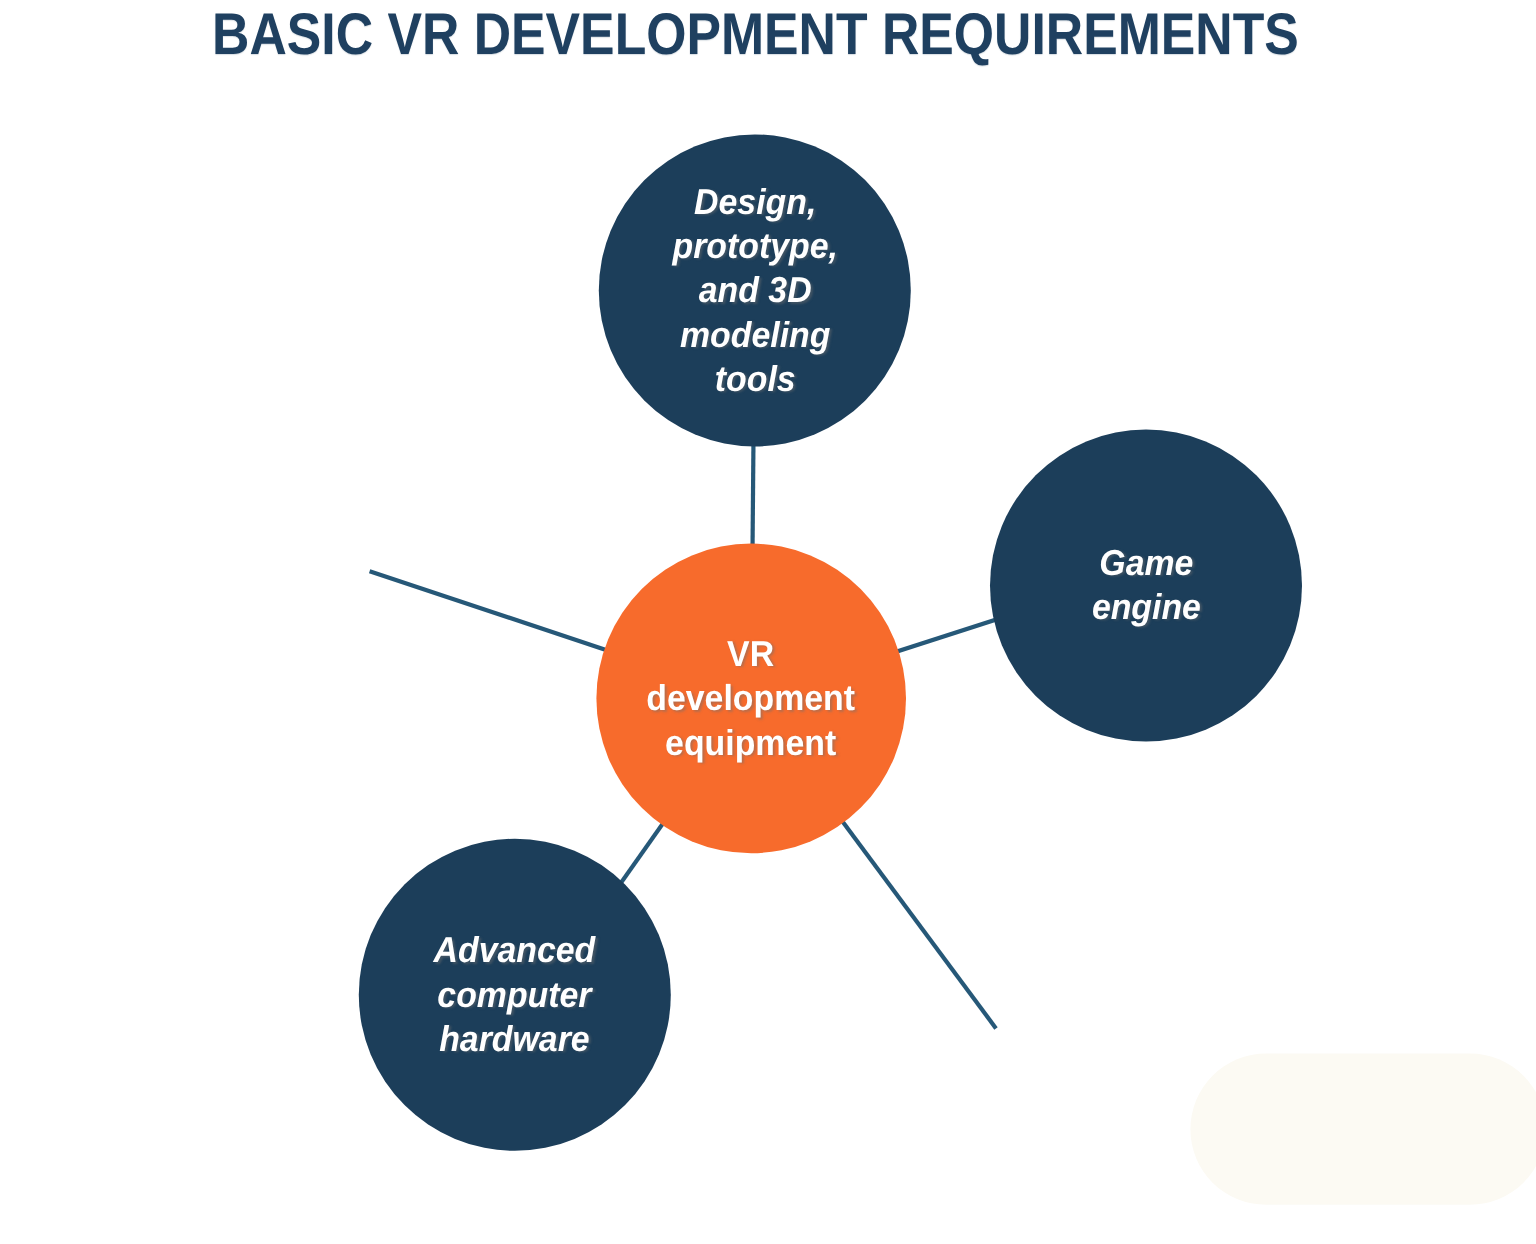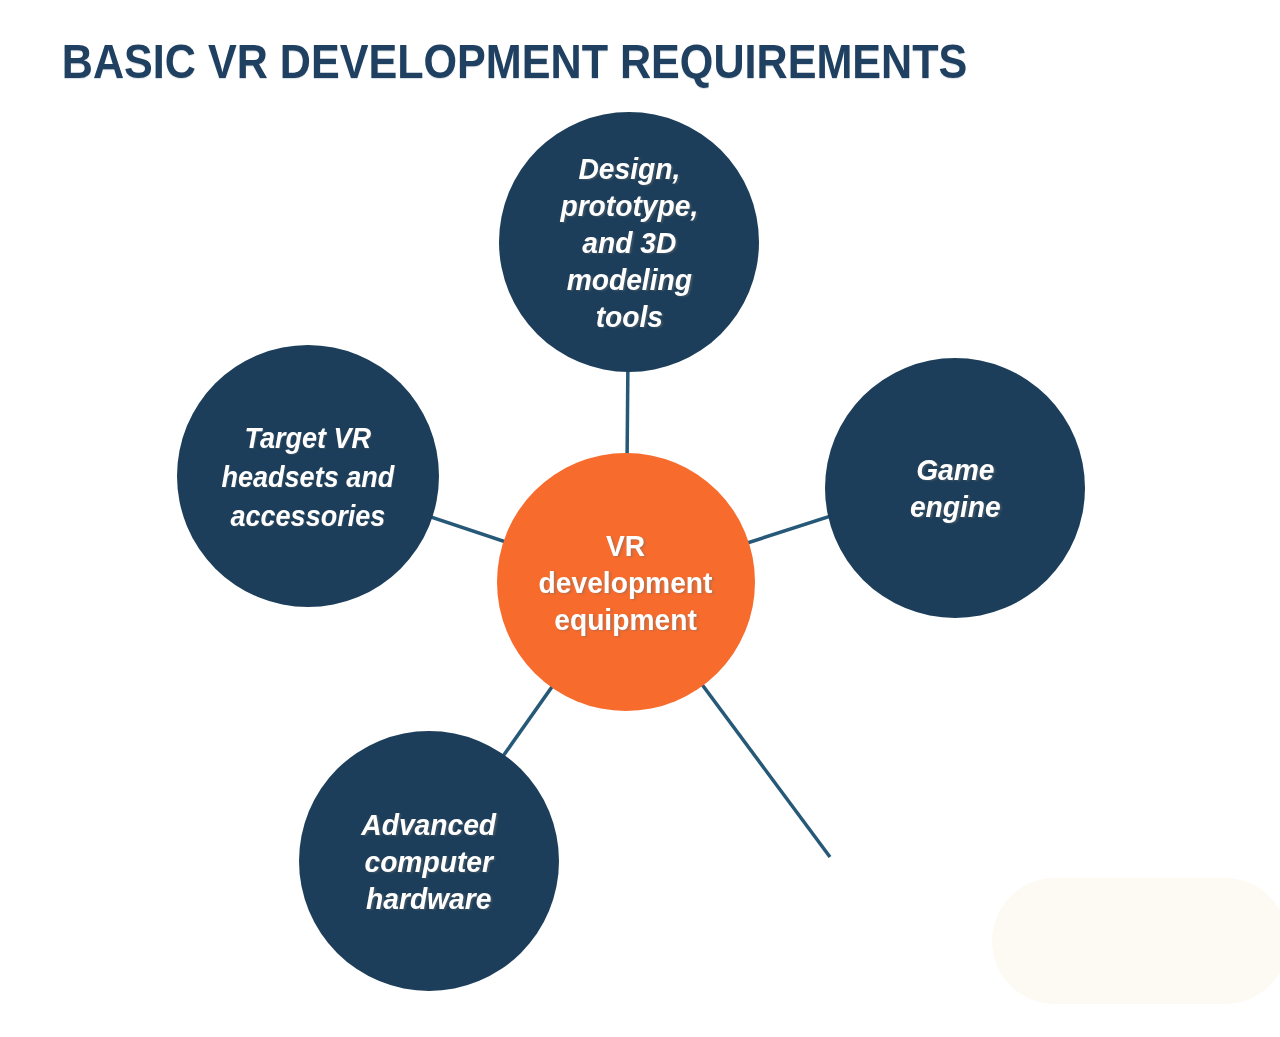--- a/index.html
+++ b/index.html
@@ -22,22 +22,22 @@
     height: 1037px;
     background: var(--background);
     overflow: hidden;
   }
   .title {
     position: absolute;
     top: 4px;
     left: 0;
     width: 1260px;
     display: flex;
+    justify-content: center;
     align-items: flex-start;
-    margin-top: 32px;
   }
   .title-text {
     display: inline-block;
     font-size: 49px;
     line-height: 50px;
     font-weight: bold;
     color: var(--title-text);
     white-space: nowrap;
     transform: scaleX(0.88);
     transform-origin: center;
@@ -76,21 +76,21 @@
     text-shadow: 2px 1px 2px rgba(110,110,110,0.45);
   }
   .label.humanist {
     transform: scaleX(0.90);
     line-height: 39px;
     text-shadow: 1px 1px 1px rgba(110,110,110,0.35);
   }
   .n-top          { left: 499px; top: 112px; width: 260px; height: 260px; }
   .n-left         { left: 177px; top: 345px; width: 262px; height: 262px; }
   .n-right        { left: 825px; top: 358px; width: 260px; height: 260px; }
-  .n-bottom-left  { left: 299px; top: 731px; width: 260px; height: 260px; }
+  .n-bottom-left  { left: 299px; top: 699px; width: 260px; height: 260px; }
   .n-bottom-right { left: 700px; top: 727px; width: 260px; height: 260px; }
   .n-center       { left: 497px; top: 453px; width: 258px; height: 258px; }
   .corner-blob {
     position: absolute;
     left: 992px;
     top: 878px;
     width: 296px;
     height: 126px;
     border-radius: 80px;
     background: var(--corner-blob);
@@ -126,25 +126,20 @@
 engine</span>
   </div>
 
 
   <div class="node satellite n-bottom-left">
     <span class="label condensed">Advanced
 computer
 hardware</span>
   </div>
 
-  <div class="node satellite n-left">
-    <span class="label humanist">Target VR
-headsets and
-accessories</span>
-  </div>
 
   <div class="node center-node n-center">
     <span class="label condensed">VR
 development
 equipment</span>
   </div>
 
   <div class="corner-blob"></div>
 
 </div>

